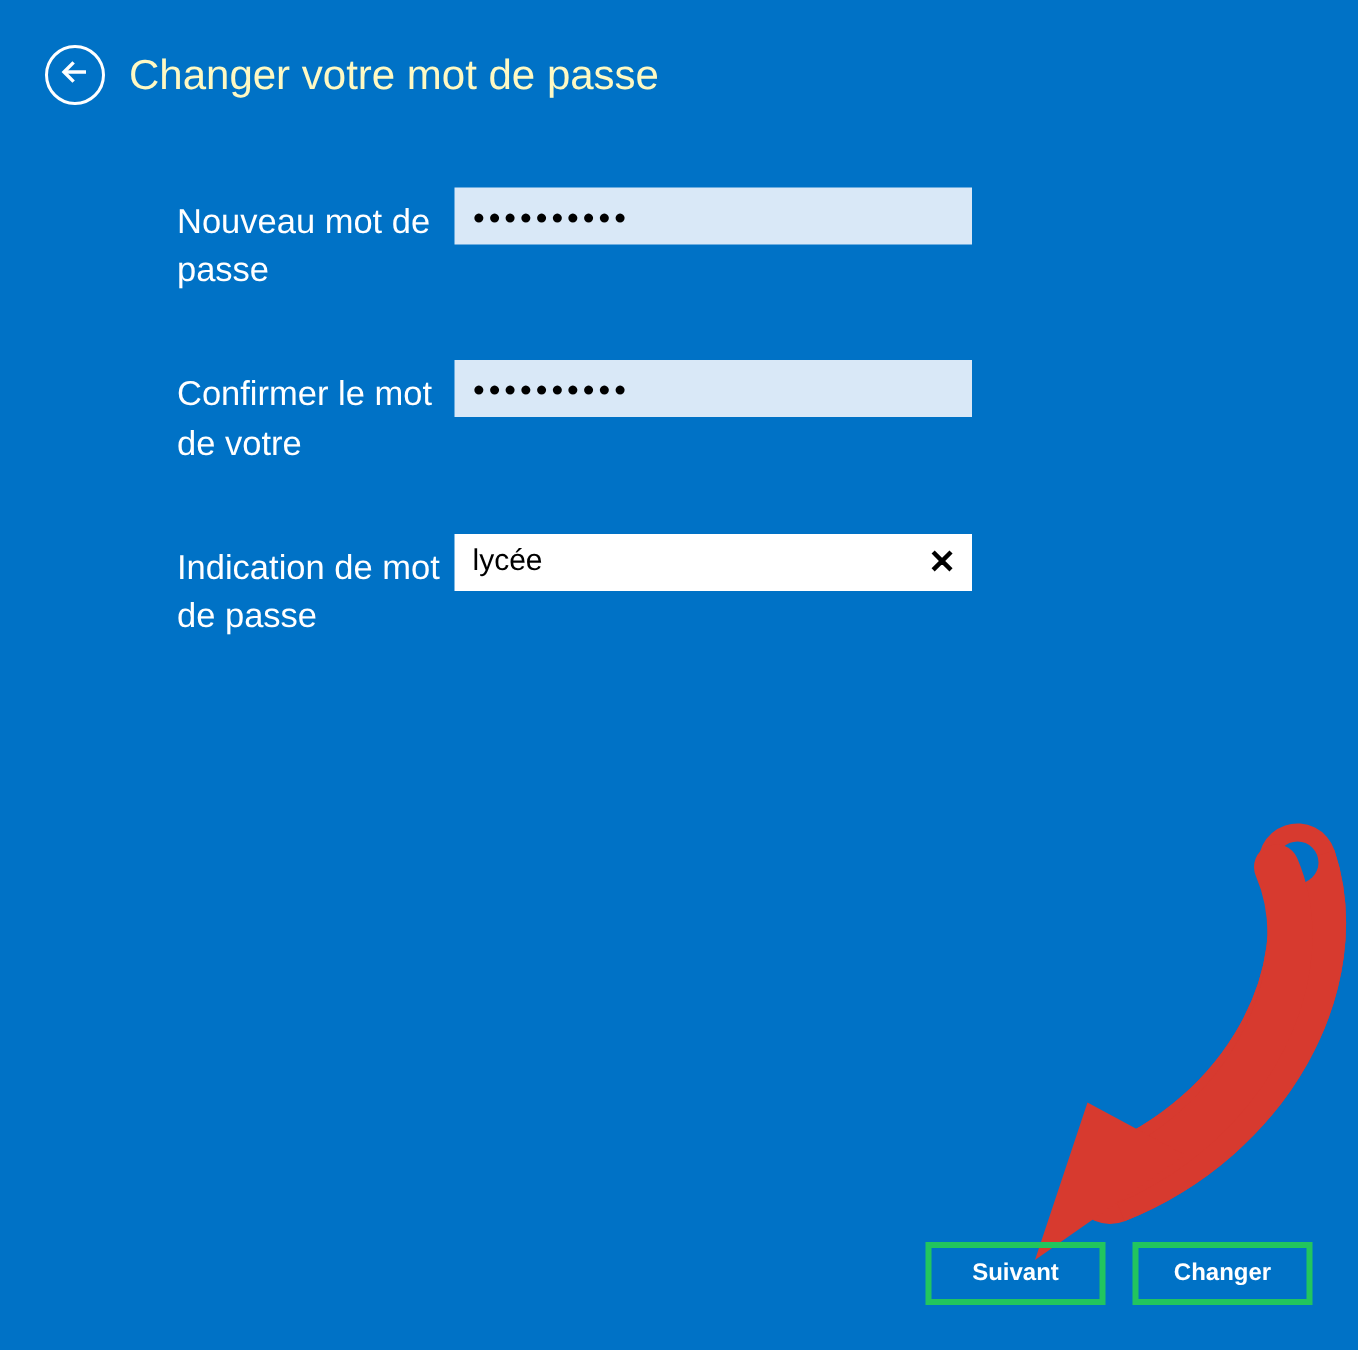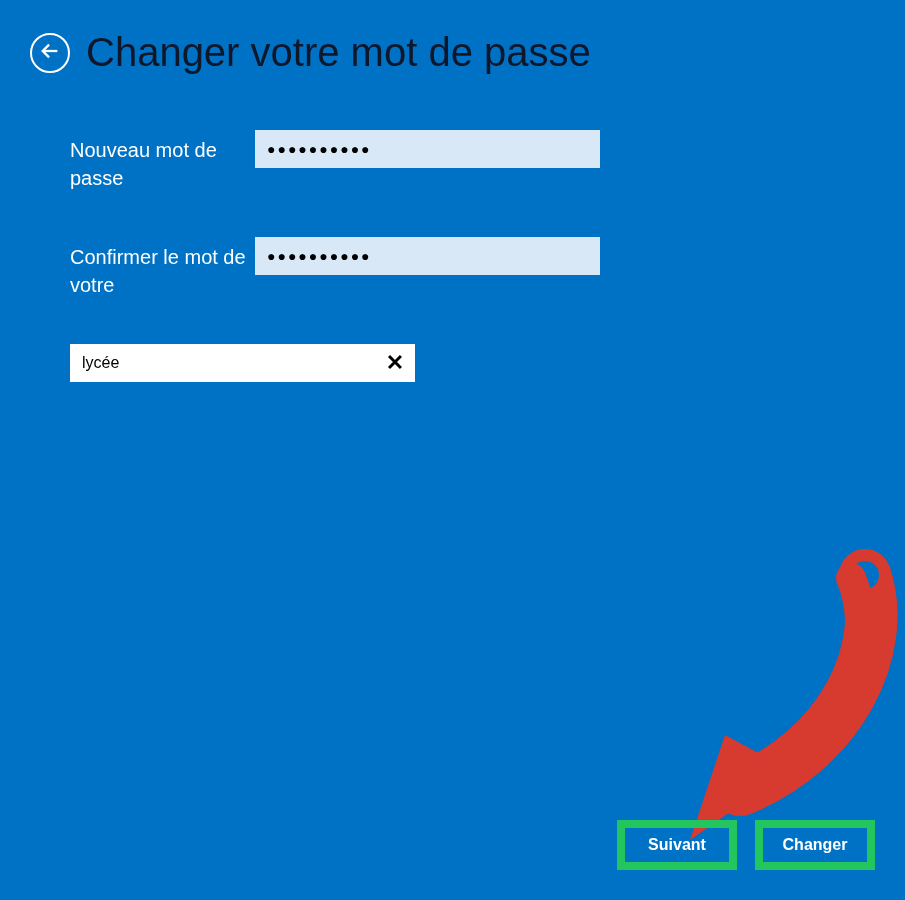--- a/index.html
+++ b/index.html
@@ -31,50 +31,51 @@
       align-items: center;
       justify-content: center;
       cursor: pointer;
       flex-shrink: 0;
     }
     .back-button svg {
       width: 22px;
       height: 22px;
     }
     .title {
-      font-size: 40px;
+      font-size: 28px;
       font-weight: 300;
-      color: #0f172a;
+      color: #fef9c3;
     }
     .form {
       padding: 55px 30px 0 70px;
     }
     .form-row {
       display: flex;
       align-items: flex-start;
       margin-bottom: 45px;
     }
     .form-label {
       width: 185px;
-      font-size: 20px;
+      font-size: 23px;
       font-weight: 400;
       line-height: 1.4;
       padding-top: 6px;
       flex-shrink: 0;
+      margin-left: 48px;
     }
     .input-wrapper {
       position: relative;
       width: 345px;
     }
     .text-input {
       width: 100%;
       height: 38px;
       border: none;
       padding: 0 12px;
-      font-size: 16px;
+      font-size: 20px;
       font-family: inherit;
       outline: none;
     }
     .pw-input {
       background-color: #d9e8f7;
       letter-spacing: 2px;
       font-size: 14px;
       color: #000;
     }
     .hint-input {
@@ -98,21 +99,21 @@
       color: #000;
     }
     .footer {
       position: absolute;
       right: 30px;
       bottom: 30px;
       display: flex;
       gap: 18px;
     }
     .footer-button {
-      border: 8px solid #22c55e;
+      border: 4px solid #22c55e;
       background: transparent;
       color: #ffffff;
       font-size: 16px;
       font-weight: 600;
       padding: 8px 0;
       width: 120px;
       text-align: center;
       cursor: pointer;
       font-family: inherit;
     }
@@ -150,20 +151,21 @@
   </div>
 
   <div class="form-row">
     <div class="form-label">Confirmer le mot de votre</div>
     <div class="input-wrapper">
       <input type="text" class="text-input pw-input" readonly="" value="●●●●●●●●●●" style="">
     </div>
   </div>
 
   <div class="form-row">
+    <div class="form-label">Indication de mot de passe</div>
     <div class="input-wrapper">
       <input type="text" class="text-input hint-input" value="lycée" style="">
       <div class="clear-button">
         <span>✕</span>
       </div>
     </div>
   </div>
 
 </div>
 

